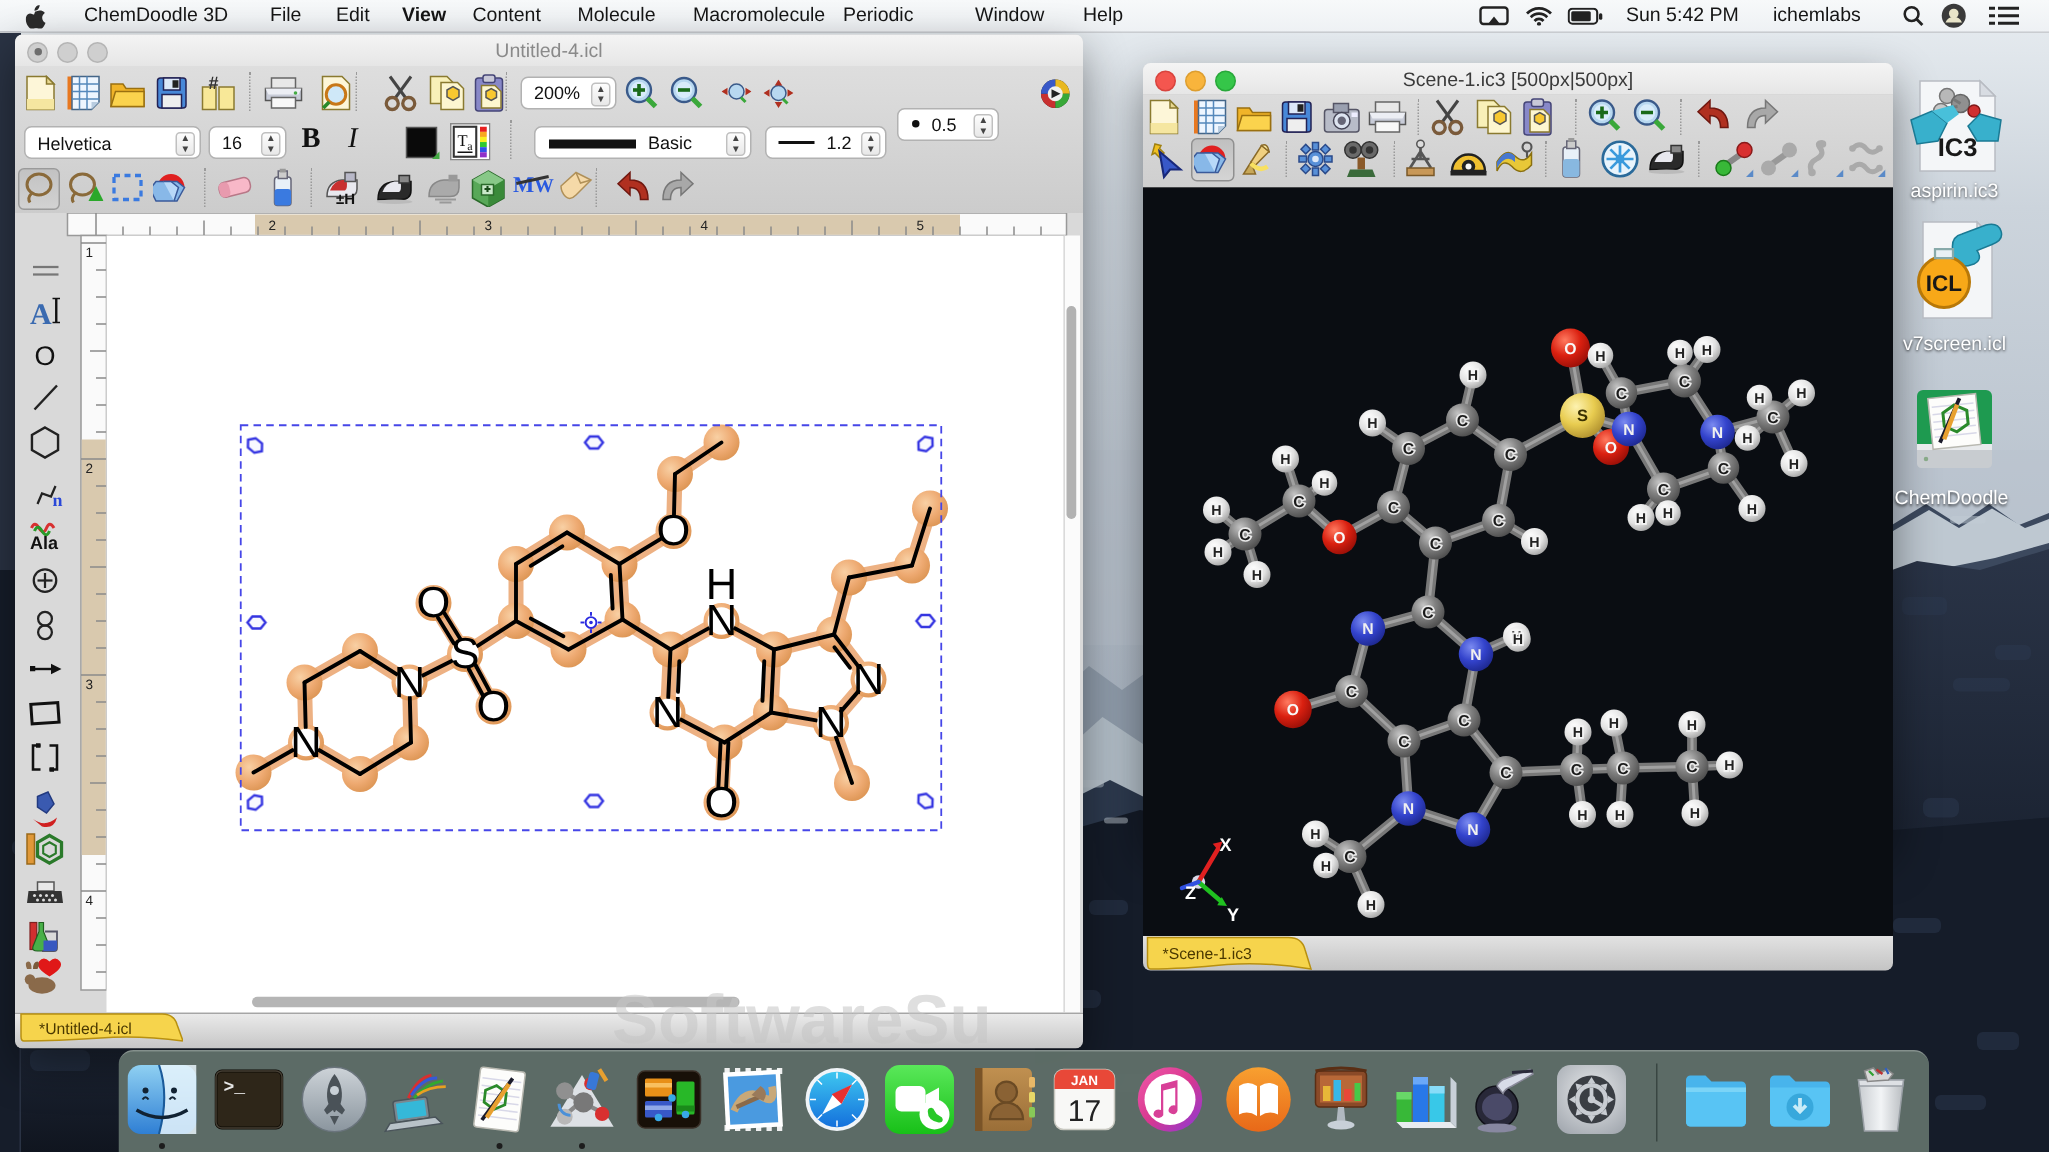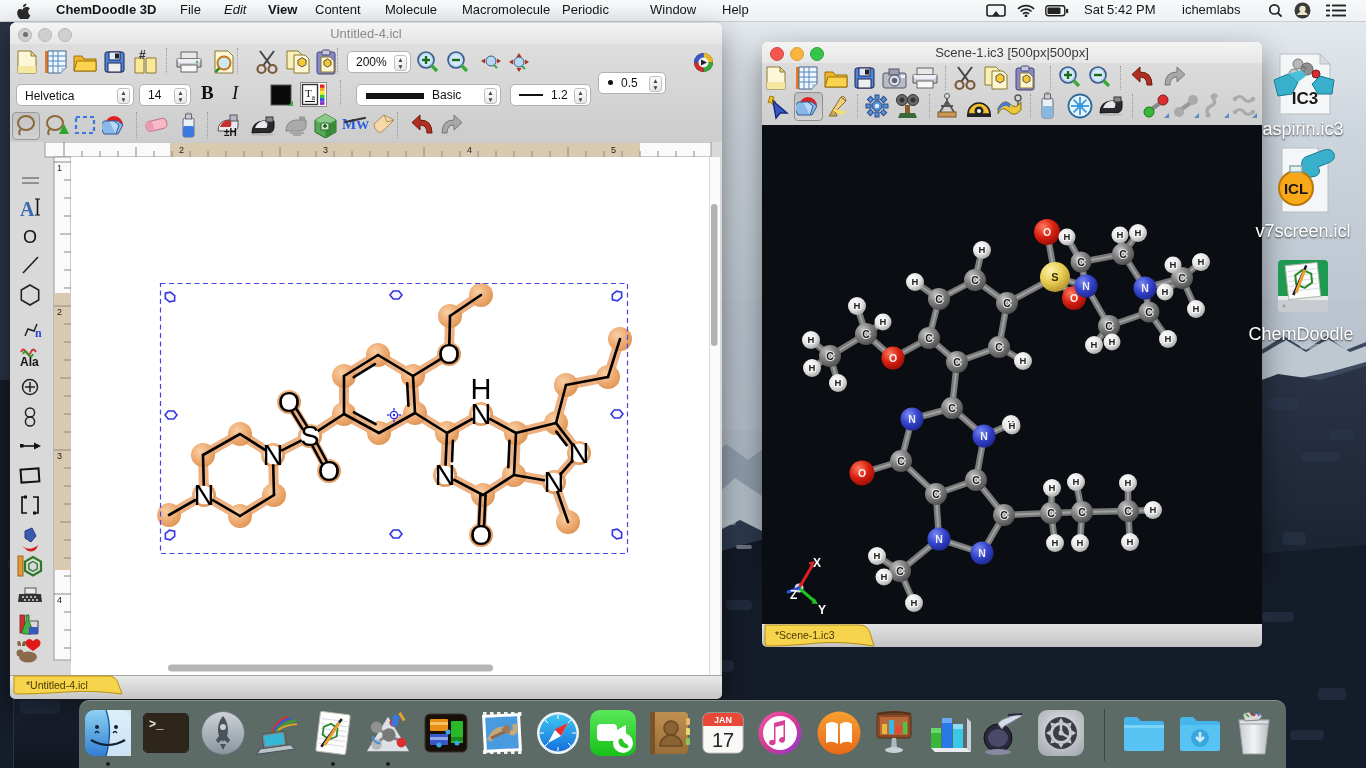--- a/index.html
+++ b/index.html
@@ -25,21 +25,21 @@
 
 #winR{left:762px;top:42px;width:500px;height:519px;}
 #winR .toolbars{position:absolute;left:0;top:21px;width:500px;height:62px;background:linear-gradient(#dcdcdc,#cfcfcf);border-bottom:1px solid #888;}
 #canvasR{position:absolute;left:0;top:83px;width:500px;height:499px;background:#0a0c10;}
 #statusR{position:absolute;left:0;top:582px;width:500px;height:23px;background:linear-gradient(#e2e2e2,#c4c4c4);border-radius:0 0 5px 5px;}
 
 #dock{left:79px;top:700px;width:1207px;height:68px;background:rgba(97,113,106,.94);border-radius:10px 10px 0 0;border-top:1px solid rgba(255,255,255,.25);}
 .dicon{position:absolute;top:9px;width:46px;height:46px;}
 .ddot{position:absolute;top:61px;width:4px;height:4px;border-radius:50%;background:#1d1d1d;}
 
-.dlabel{position:absolute;color:#fff;font-size:18px;text-align:center;text-shadow:0 1px 2px rgba(0,0,0,.75);width:120px;}
+.dlabel{position:absolute;color:#fff;font-size:13px;text-align:center;text-shadow:0 1px 2px rgba(0,0,0,.75);width:120px;}
 </style>
 </head>
 <body>
 <svg id="wall" class="abs" width="1366" height="768" viewBox="0 0 1366 768">
   <defs>
     <linearGradient id="sky" x1="0" y1="0" x2="0" y2="1">
       <stop offset="0" stop-color="#e8edf1"></stop>
       <stop offset="0.18" stop-color="#ccd4dc"></stop>
       <stop offset="0.45" stop-color="#b9c3ce"></stop>
       <stop offset="0.62" stop-color="#aeb9c6"></stop>
@@ -86,31 +86,31 @@
   </g>
   <g fill="#c2ccd5" opacity="0.5">
     <rect x="1240" y="352" width="20" height="6" rx="3"></rect>
     <rect x="1300" y="344" width="24" height="5" rx="2.5"></rect>
     <rect x="716" y="520" width="20" height="5" rx="2.5"></rect>
     <rect x="736" y="545" width="16" height="4" rx="2"></rect>
   </g>
 </svg>
 
 <div id="menubar" class="abs">
-  <span class="mi" style="left:56px;font-weight:bold;">ChemDoodle 3D</span>
+  <span class="mi" style="left:56px;font-weight:normal;">ChemDoodle 3D</span>
   <span class="mi" style="left:180px;">File</span>
-  <span class="mi" style="left:224px;font-style:italic;">Edit</span>
+  <span class="mi" style="left:224px;">Edit</span>
   <span class="mi" style="left:268px;font-weight:bold;">View</span>
   <span class="mi" style="left:315px;">Content</span>
   <span class="mi" style="left:385px;">Molecule</span>
   <span class="mi" style="left:462px;">Macromolecule</span>
   <span class="mi" style="left:562px;">Periodic</span>
   <span class="mi" style="left:650px;">Window</span>
   <span class="mi" style="left:722px;">Help</span>
-  <span class="mi" style="left:1084px;">Sat 5:42 PM</span>
+  <span class="mi" style="left:1084px;">Sun 5:42 PM</span>
   <span class="mi" style="left:1182px;">ichemlabs</span>
   <svg class="mi" style="left:986px;top:4px" width="20" height="14" viewBox="0 0 20 14">
       <rect x="1" y="1" width="18" height="11" rx="2" fill="none" stroke="#222" stroke-width="1.6"></rect>
       <path d="M6,12 L14,12 L10,7 Z" fill="#222"></path>
     </svg>
   <svg class="mi" style="left:1017px;top:4px" width="18" height="13" viewBox="0 0 18 13">
       <path d="M1,5 A11,11 0 0 1 17,5 M3.5,7.5 A7.6,7.6 0 0 1 14.5,7.5 M6,10 A4,4 0 0 1 12,10" stroke="#222" stroke-width="1.8" fill="none"></path>
       <circle cx="9" cy="12" r="1.4" fill="#222"></circle>
     </svg>
   <svg class="mi" style="left:1045px;top:5px" width="24" height="12" viewBox="0 0 24 12">
@@ -259,21 +259,21 @@
         <path d="M1,10.5 A9.5,9.5 0 0 1 10.5,1 L10.5,10.5 Z" fill="#3858c8"></path>
         <circle cx="10.5" cy="10.5" r="5" fill="#f0f0f0"></circle>
         <path d="M8,7.5 L14,10.5 L8,13.5 Z" fill="#222"></path>
       </svg>
 
     <div class="combo" style="left:6px;top:40px;width:116px;height:20px;">
         <span style="position:absolute;left:8px;top:4px;">Helvetica</span>
         <span class="arr">▲<br>▼</span>
       </div>
     <div class="combo" style="left:129px;top:40px;width:50px;height:20px;">
-        <span style="position:absolute;left:8px;top:3px;">14</span>
+        <span style="position:absolute;left:8px;top:3px;">16</span>
         <span class="arr">▲<br>▼</span>
       </div>
     <div class="ticon" style="left:191px;top:38px;font-size:19px;font-weight:bold;font-family:'Liberation Serif',serif;color:#111;">B</div>
     <div class="ticon" style="left:222px;top:38px;font-size:19px;font-style:italic;font-family:'Liberation Serif',serif;color:#111;">I</div>
     <svg class="ticon" style="left:260px;top:40px" width="24" height="24" viewBox="0 0 24 24">
         <rect x="1" y="1" width="20" height="20" fill="#0a0a0a" stroke="#555"></rect>
         <path d="M18,22 l5,0 l0,-5 Z" fill="#4a4"></path>
       </svg>
     <svg class="ticon" style="left:290px;top:38px" width="27" height="25" viewBox="0 0 27 25">
         <rect x="0.5" y="0.5" width="26" height="24" fill="#fff" stroke="#888"></rect>
@@ -706,20 +706,21 @@
             <circle cx="394" cy="415" r="1.2" fill="#2a2ae0" stroke="none"></circle>
             <line x1="394" y1="408" x2="394" y2="410.5"></line>
             <line x1="394" y1="419.5" x2="394" y2="422"></line>
             <line x1="387" y1="415" x2="389.5" y2="415"></line>
             <line x1="398.5" y1="415" x2="401" y2="415"></line>
           </g>
 </g>
   </svg>
   </div>
   <div id="statusL"></div>
+  <div style="position:absolute;left:398px;top:629px;font-size:46px;font-weight:bold;color:rgba(197,197,197,0.55);letter-spacing:0px;">SoftwareSu</div>
   <svg style="position:absolute;left:2px;top:652px;" width="110" height="20" viewBox="0 0 110 20">
       <path d="M2,1 L96,1 Q104,1 106,8 L110,19 Q80,15 55,17 Q25,19 4,19 Q2,19 2,16 Z" fill="#f6d44c" stroke="#b89010" stroke-width="1"></path>
       <text x="14" y="14" font-size="10.5" fill="#4a3800" font-family="Liberation Sans">*Untitled-4.icl</text>
     </svg>
 </div>
 
 <div id="winR" class="win">
   <div class="titlebar" style="color:#3a3a3a;">Scene-1.ic3 [500px|500px]</div>
   <div class="tl" style="left:8px;background:#f4564f;border:1px solid #d8443e;"></div>
   <div class="tl" style="left:28px;background:#f8b43c;border:1px solid #dd9e2f;"></div>

